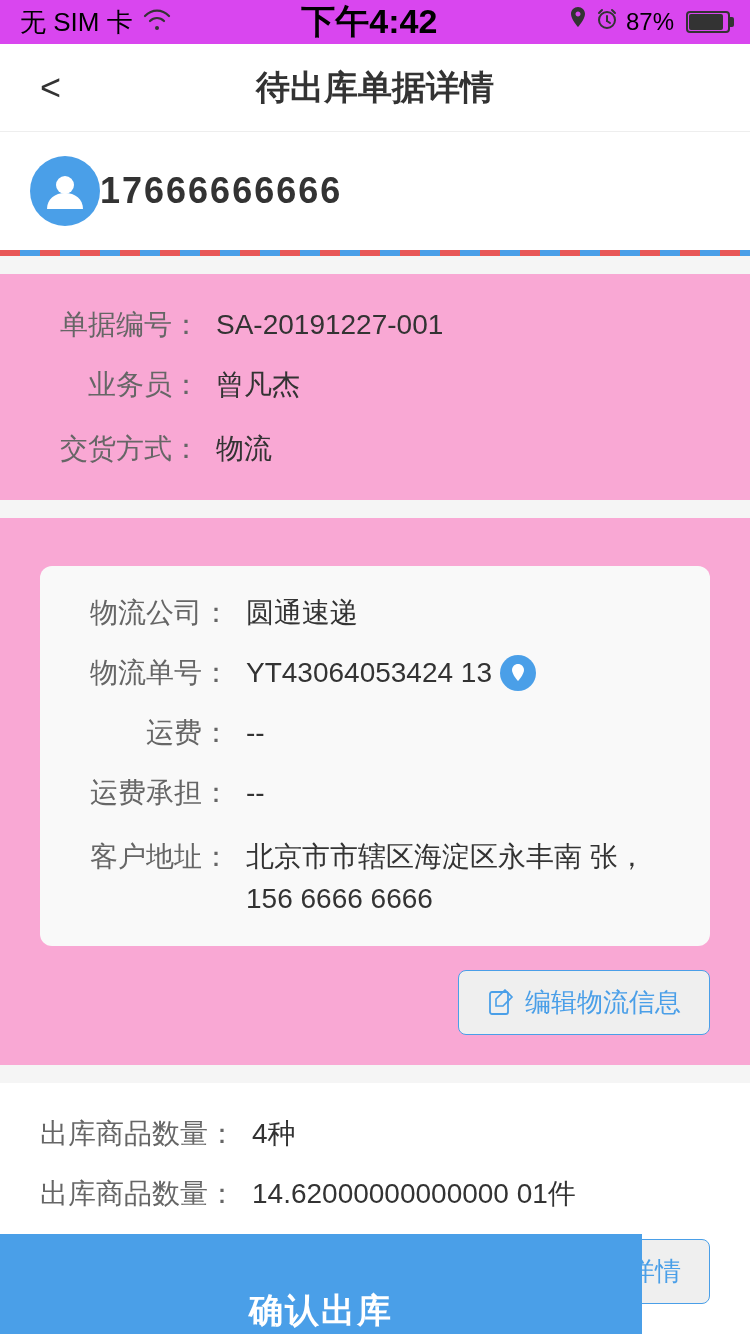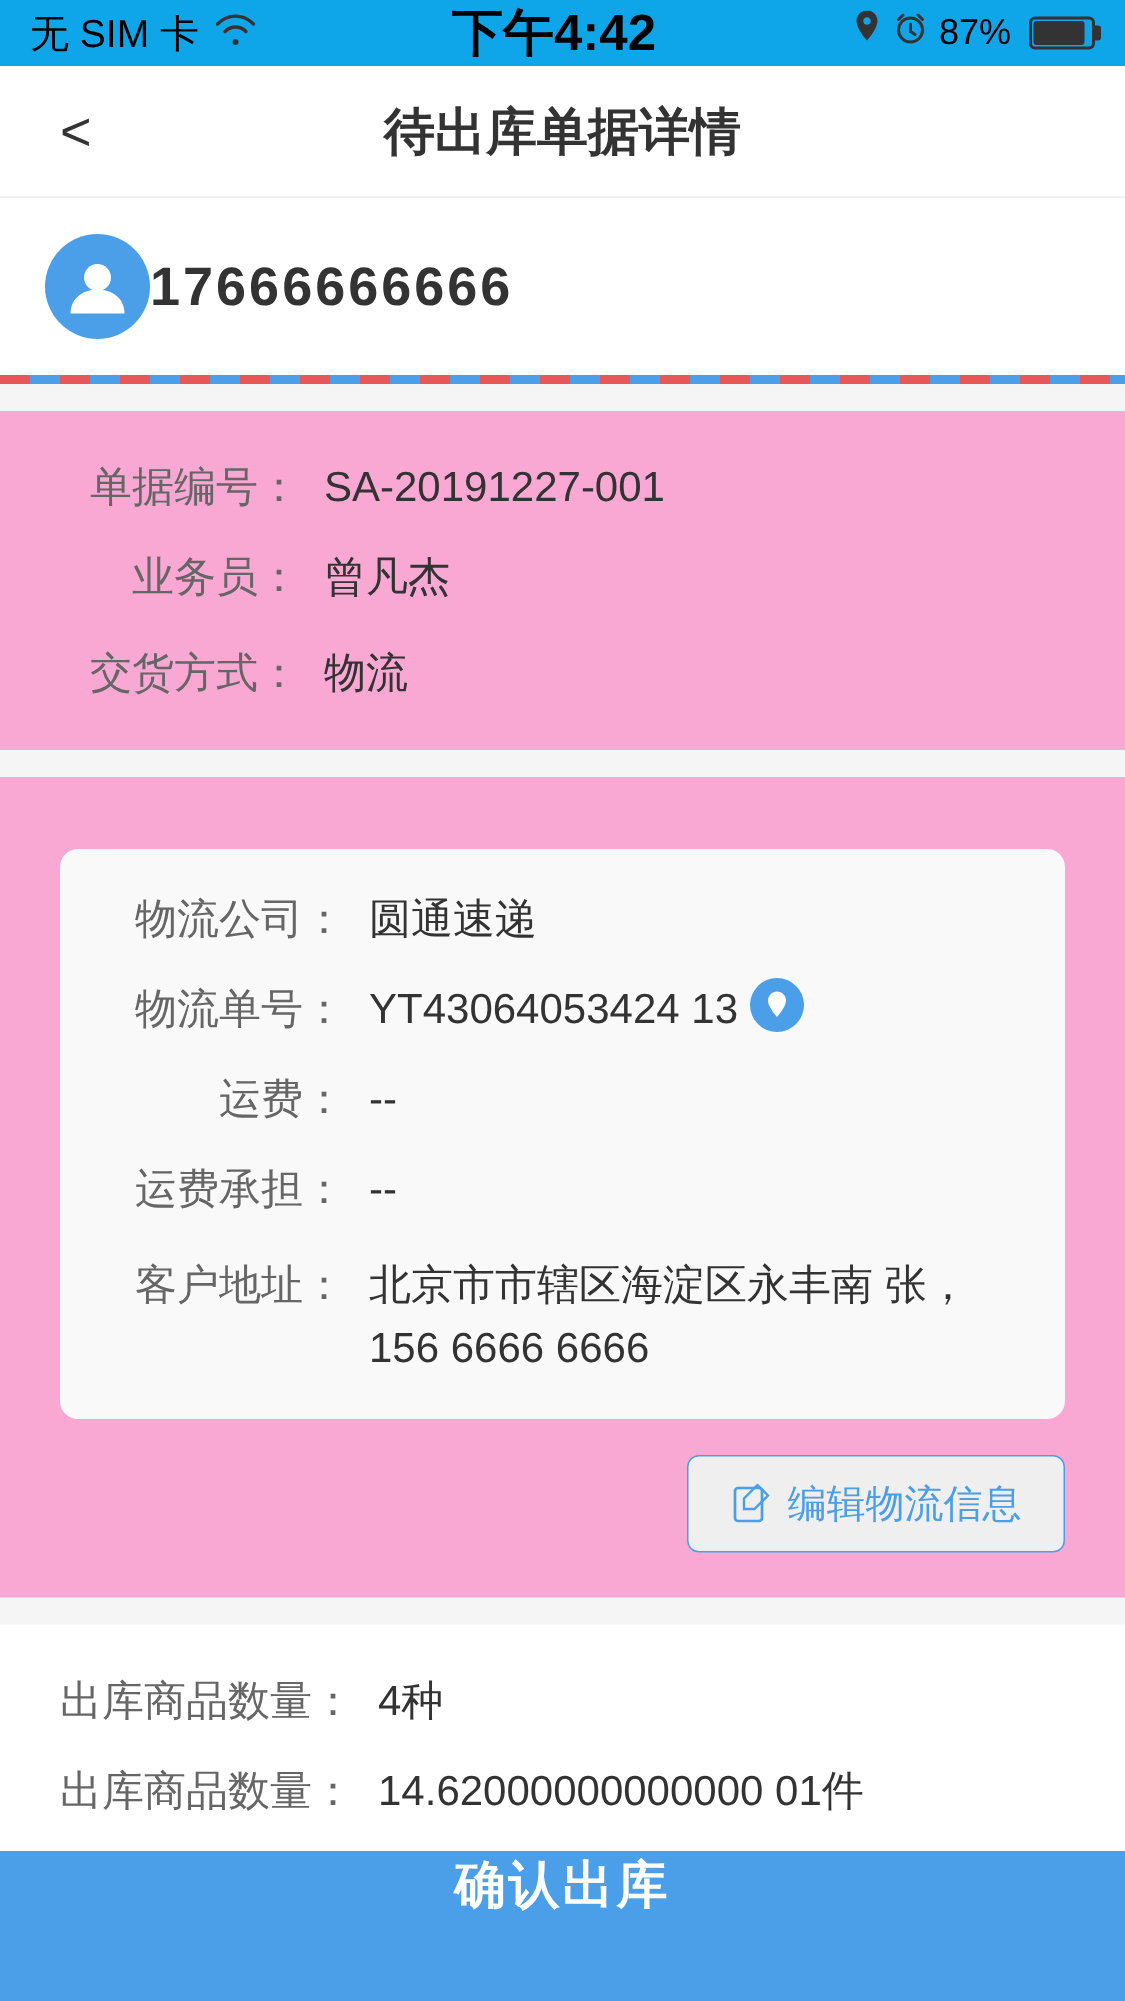--- a/index.html
+++ b/index.html
@@ -8,21 +8,21 @@
       font-family: -apple-system, "PingFang SC", "Helvetica Neue", Arial, sans-serif;
       background: #f5f5f5;
       width: 750px;
       min-height: 1334px;
       position: relative;
       font-size: 28px;
     }
 
     
     .status-bar {
-      background: #0ea5e9;
+      background: #d946ef;
       height: 44px;
       display: flex;
       align-items: center;
       justify-content: space-between;
       padding: 0 20px;
       font-size: 26px;
       font-weight: 500;
     }
     .status-left { display: flex; align-items: center; gap: 10px; }
     .status-center { font-size: 34px; font-weight: 600; }
@@ -137,21 +137,21 @@
       text-align: right;
       flex-shrink: 0;
     }
     .info-value {
       color: #333;
       flex: 1;
       margin-left: 16px;
     }
     .info-value.with-icon {
       display: flex;
-      align-items: flex-start;
+      align-items: center;
       gap: 8px;
     }
 
     
     .logistics-card {
       background: #f9f9f9;
       border-radius: 12px;
       padding: 26px 30px;
       margin-top: 18px;
     }
@@ -208,25 +208,25 @@
       font-size: 26px;
       cursor: pointer;
       width: fit-content;
     }
 
     
     .bottom-bar {
       position: fixed;
       bottom: 0;
       left: 0;
-      width: 750px;
+      width: 642px;
       background: #4A9FE8;
       height: 100px;
       display: flex;
-      align-items: flex-start;
+      align-items: flex-end;
       justify-content: center;
     }
     .confirm-btn {
       color: #fff;
       font-size: 34px;
       font-weight: 600;
       letter-spacing: 2px;
       cursor: pointer;
     }
 

